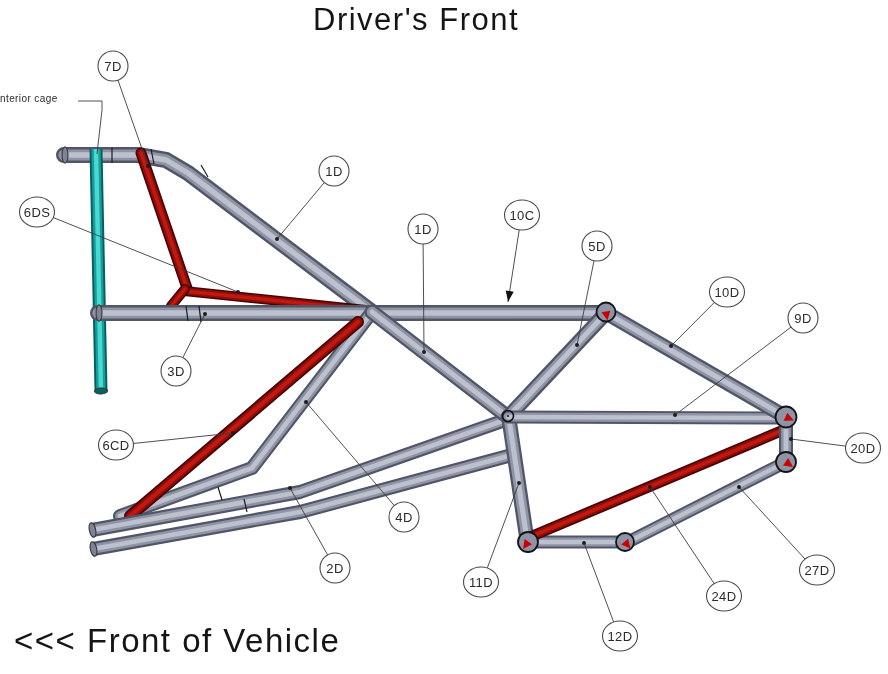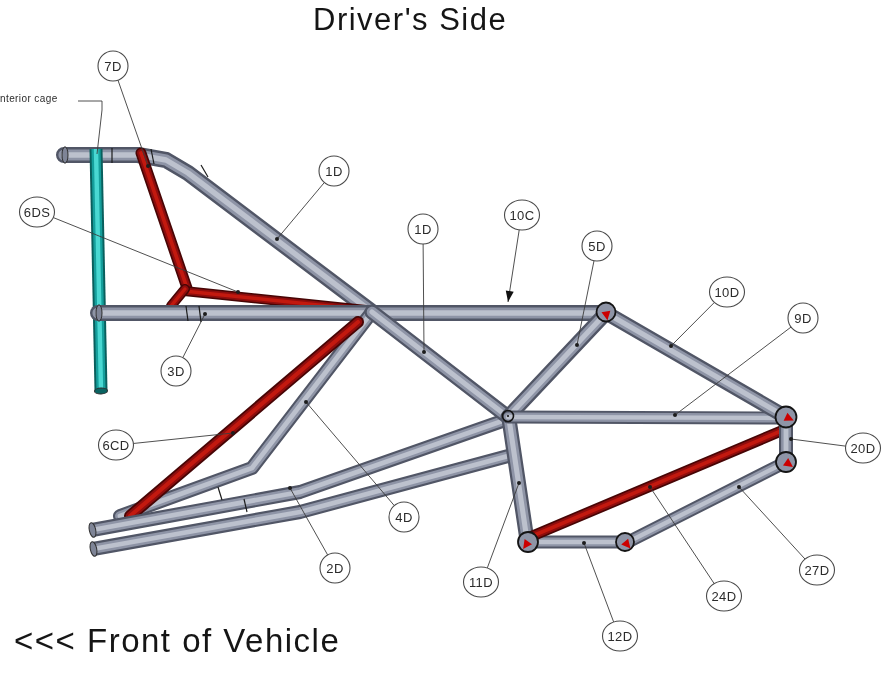--- a/index.html
+++ b/index.html
@@ -247,16 +247,16 @@
         <ellipse cx="37" cy="212" rx="17.5" ry="15" fill="#ffffff" stroke="#4a4a4a" stroke-width="1.1"></ellipse>
         <text x="37" y="216.5" text-anchor="middle" font-size="13" fill="#2b2b2b" letter-spacing="0.4">6DS</text>
       </g>
       <g>
         <line x1="182.8018586558083" y1="357.6308295385837" x2="205" y2="314" stroke="#3c3c3c" stroke-width="0.9"></line>
         <circle cx="205" cy="314" r="2" fill="#1d1d1d"></circle>
         <ellipse cx="176" cy="371" rx="15" ry="15" fill="#ffffff" stroke="#4a4a4a" stroke-width="1.1"></ellipse>
         <text x="176" y="375.5" text-anchor="middle" font-size="13" fill="#2b2b2b" letter-spacing="0.4">3D</text>
       </g>
     </svg>
-  <div class="title">Driver's Side</div>
+  <div class="title">Driver's Front</div>
   <div class="cage-label">nterior cage</div>
   <div class="footer">&lt;&lt;&lt; Front of Vehicle</div>
 </div>
 
 </body></html>

